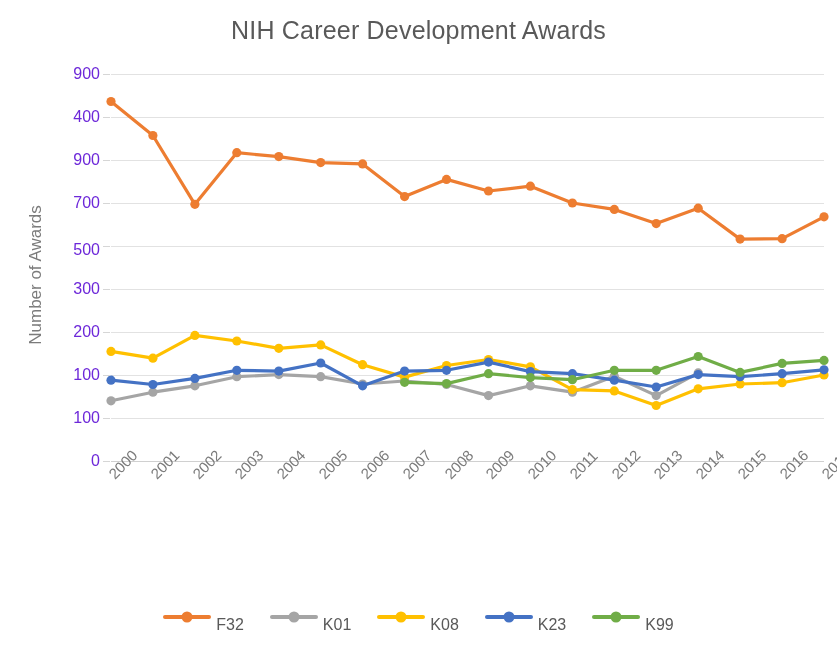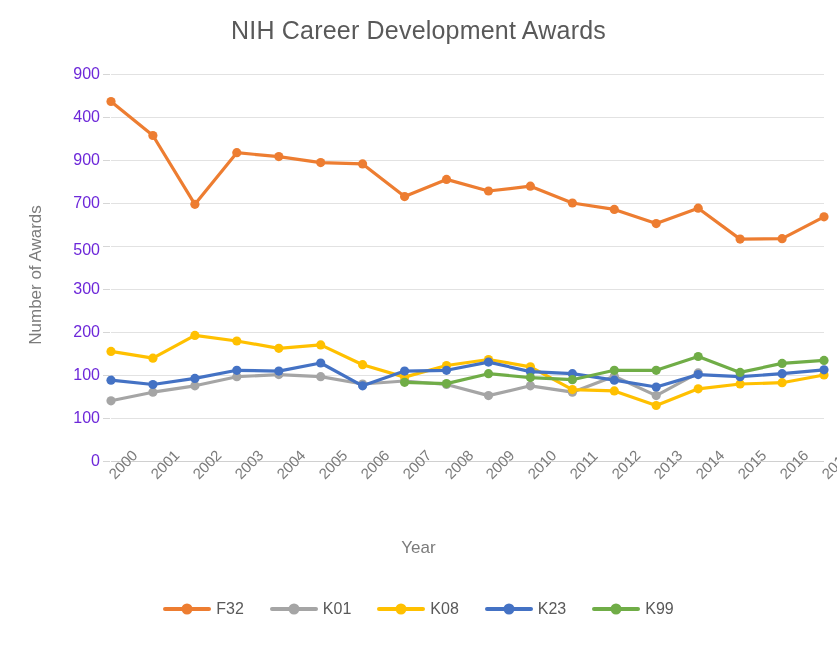--- a/index.html
+++ b/index.html
@@ -116,21 +116,21 @@
   }
   .legend-swatch::after{
     content:"";
     position:absolute;
     left:50%;top:50%;
     width:11px;height:11px;
     border-radius:50%;
     transform:translate(-50%,-50%);
     background:inherit;
   }
-  .legend-label{font-size:16px;color:#595959;}
+  .legend-label{font-size:16px;color:#595959;margin-top:16px;}
 </style>
 </head>
 <body>
 
 <div id="chart-root">
 
   <div class="chart-title">NIH Career Development Awards</div>
 
   <div class="y-axis-title">Number of Awards</div>
 
@@ -272,21 +272,20 @@
       <div class="xtick" style="left: 524.412px;">2010</div>
       <div class="xtick" style="left: 566.353px;">2011</div>
       <div class="xtick" style="left: 608.294px;">2012</div>
       <div class="xtick" style="left: 650.235px;">2013</div>
       <div class="xtick" style="left: 692.176px;">2014</div>
       <div class="xtick" style="left: 734.118px;">2015</div>
       <div class="xtick" style="left: 776.059px;">2016</div>
       <div class="xtick" style="left: 818px;">2017</div>
     </div>
 
-  <div class="x-axis-title">Year</div>
 
   <div class="legend" id="legend">
       <div class="legend-item">
         <span class="legend-swatch" style="background: rgb(237, 125, 49);"></span>
         <span class="legend-label">F32</span>
       </div>
       <div class="legend-item">
         <span class="legend-swatch" style="background: rgb(165, 165, 165);"></span>
         <span class="legend-label">K01</span>
       </div>

